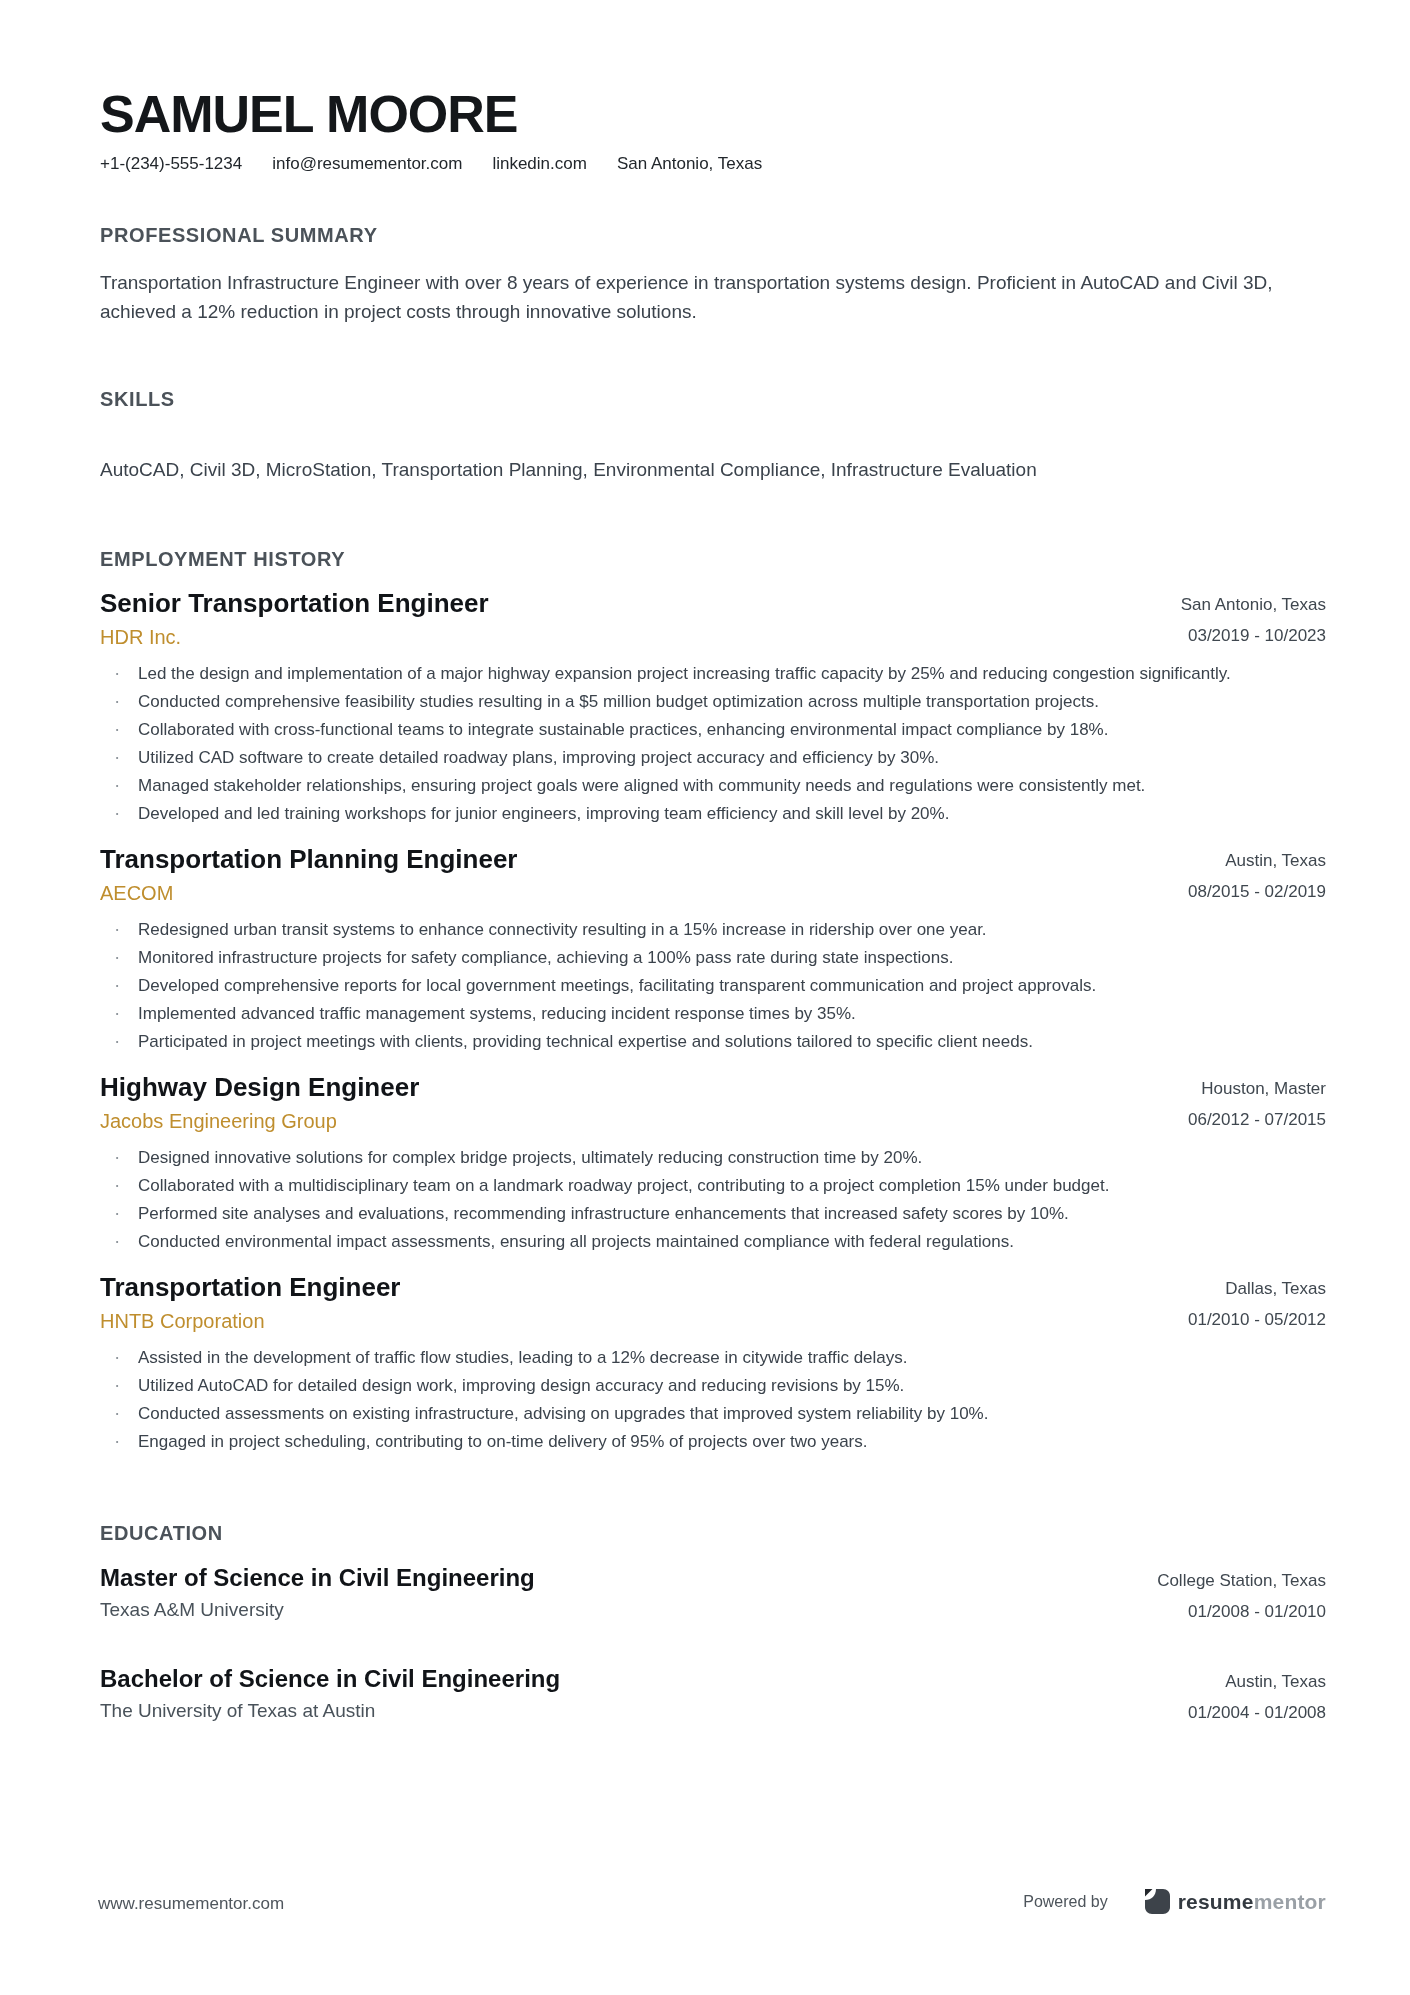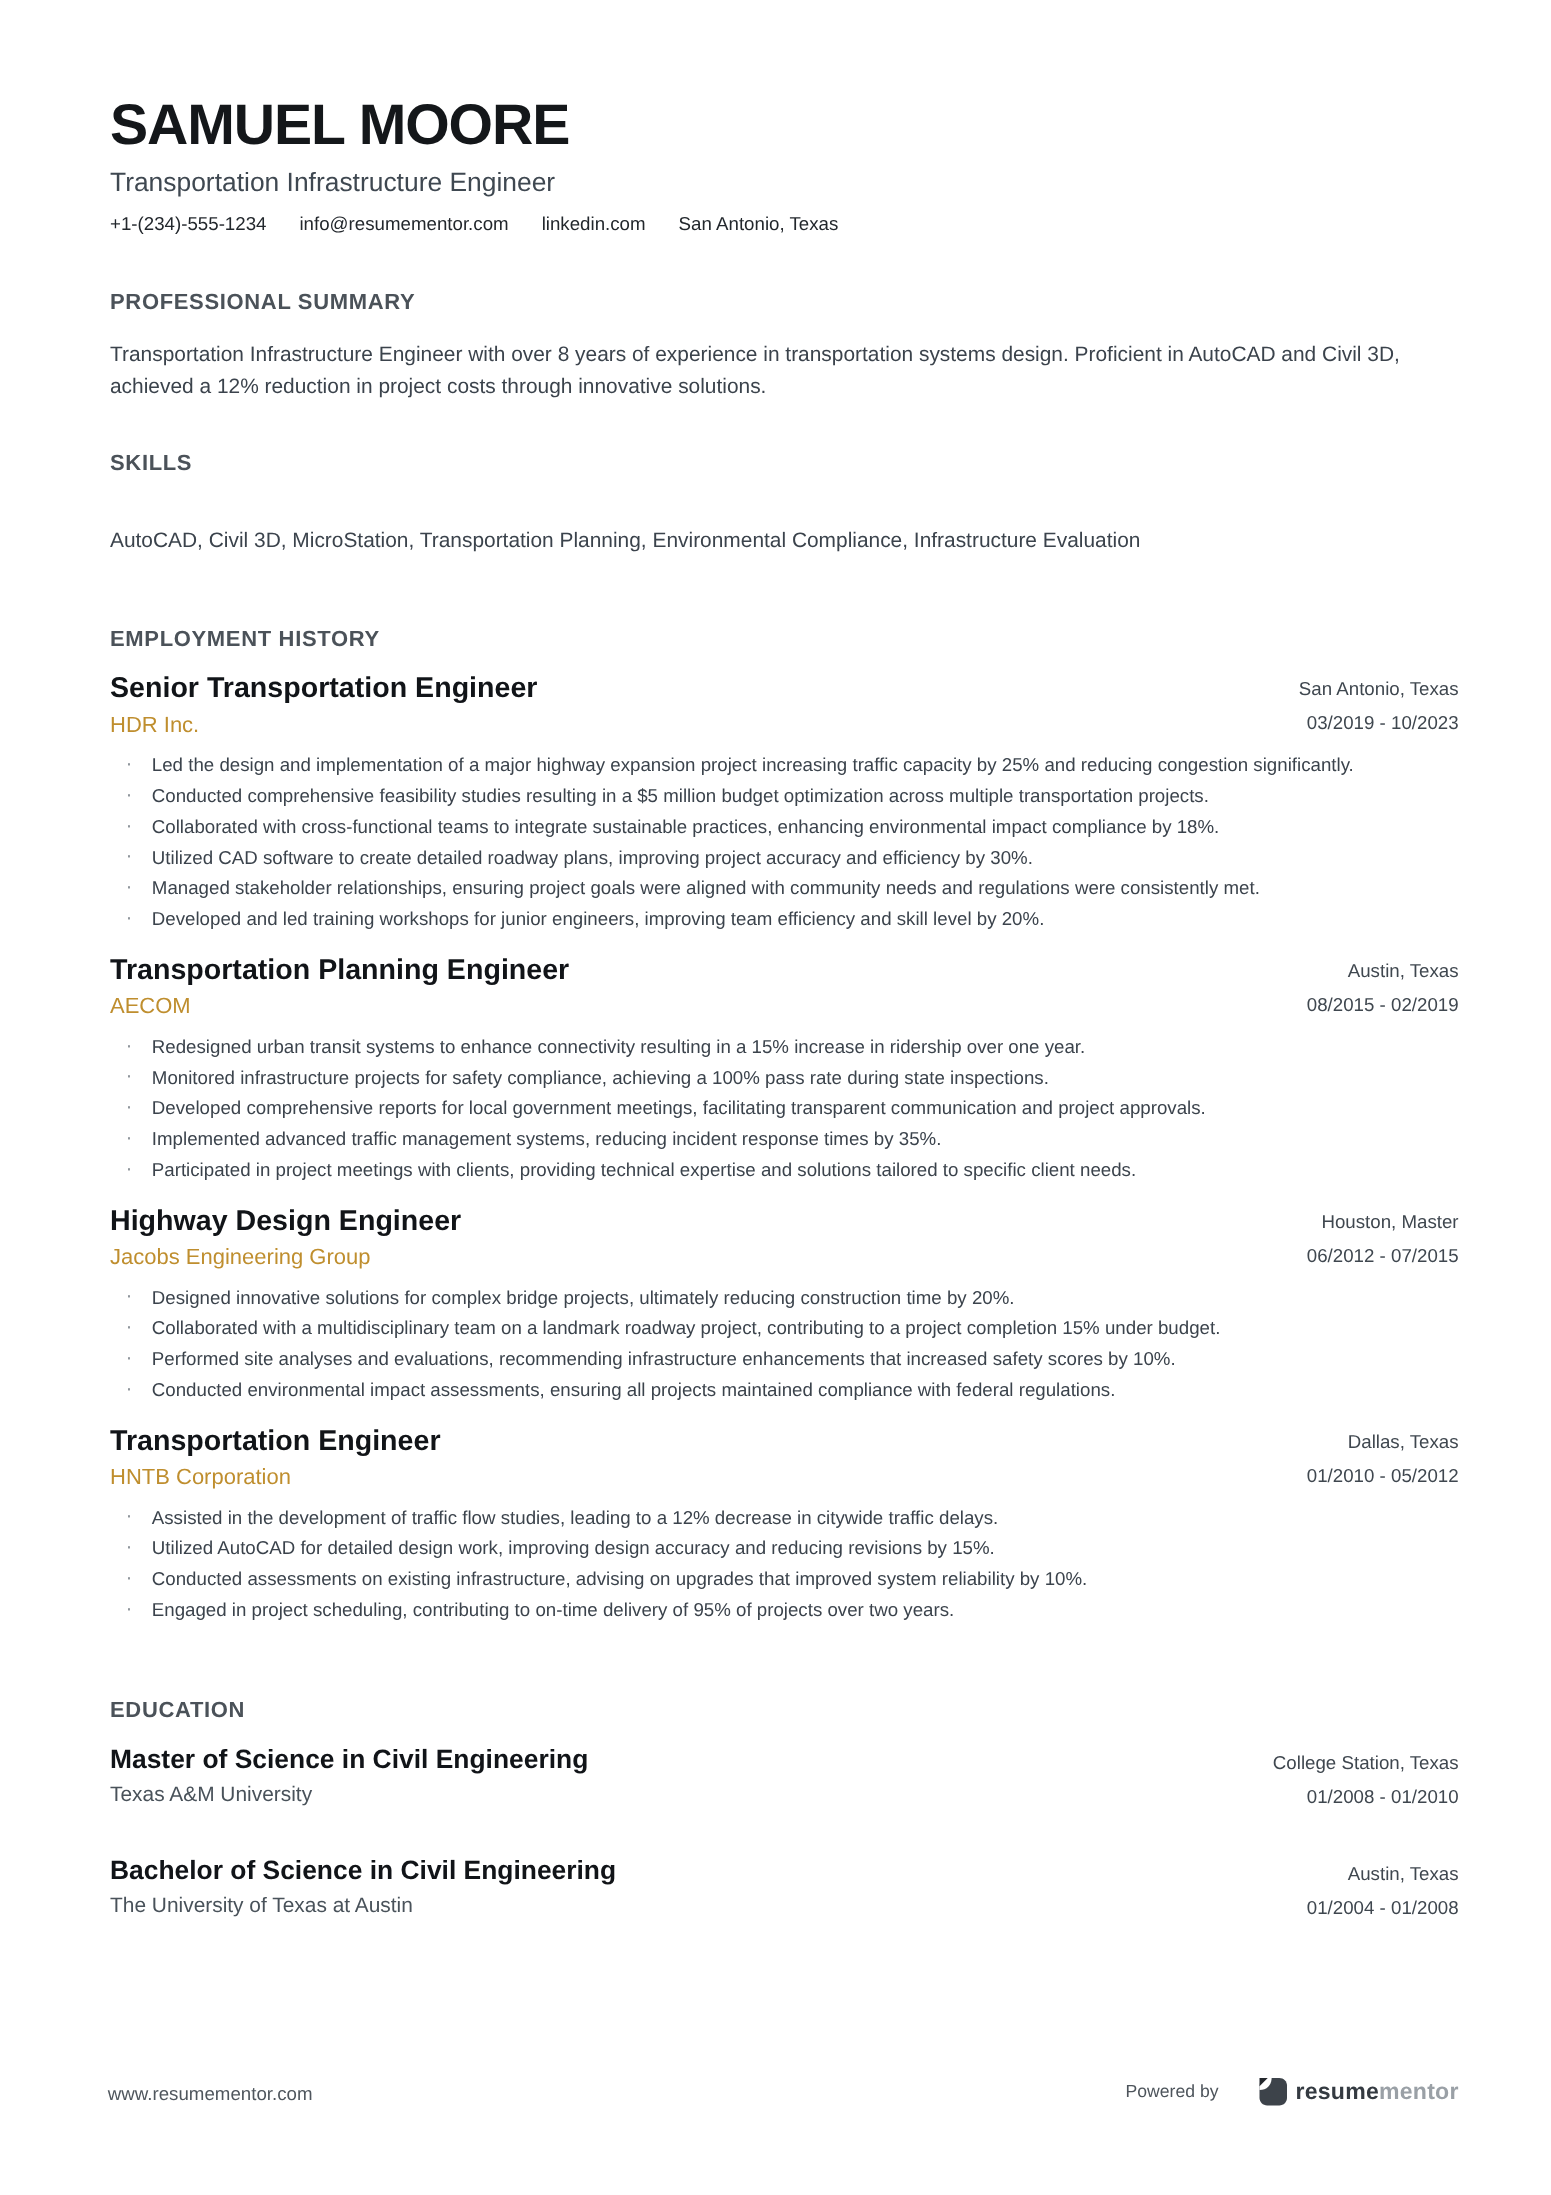--- a/index.html
+++ b/index.html
@@ -40,21 +40,21 @@
   .contact-row {
     margin-top: 10px;
     display: flex;
     gap: 30px;
     font-size: 17px;
     line-height: 24px;
     color: #22272c;
   }
   
   .section { margin-top: 46px; }
-  .section.skills { margin-top: 42px; }
+  .section.skills { margin-top: 60px; }
   .section.employment { margin-top: 62px; }
   .section.education { margin-top: 64px; }
   .section-heading {
     font-size: 20px;
     font-weight: bold;
     letter-spacing: 0.6px;
     line-height: 26px;
     color: #4b5259;
   }
   .summary-text {
@@ -163,21 +163,20 @@
   .logo-word .bold { font-weight: bold; color: #343a41; }
   .logo-word .light { font-weight: bold; color: #9aa0a6; }
 </style>
 </head>
 <body>
 
 <div class="page">
 
   <div>
     <h1 class="name">SAMUEL MOORE</h1>
-    <div class="headline">Transportation Infrastructure Engineer</div>
     <div class="contact-row">
       <span>+1-(234)-555-1234</span>
       <span>info@resumementor.com</span>
       <span>linkedin.com</span>
       <span>San Antonio, Texas</span>
     </div>
   </div>
 
   <div class="section">
     <div class="section-heading">PROFESSIONAL SUMMARY</div>

